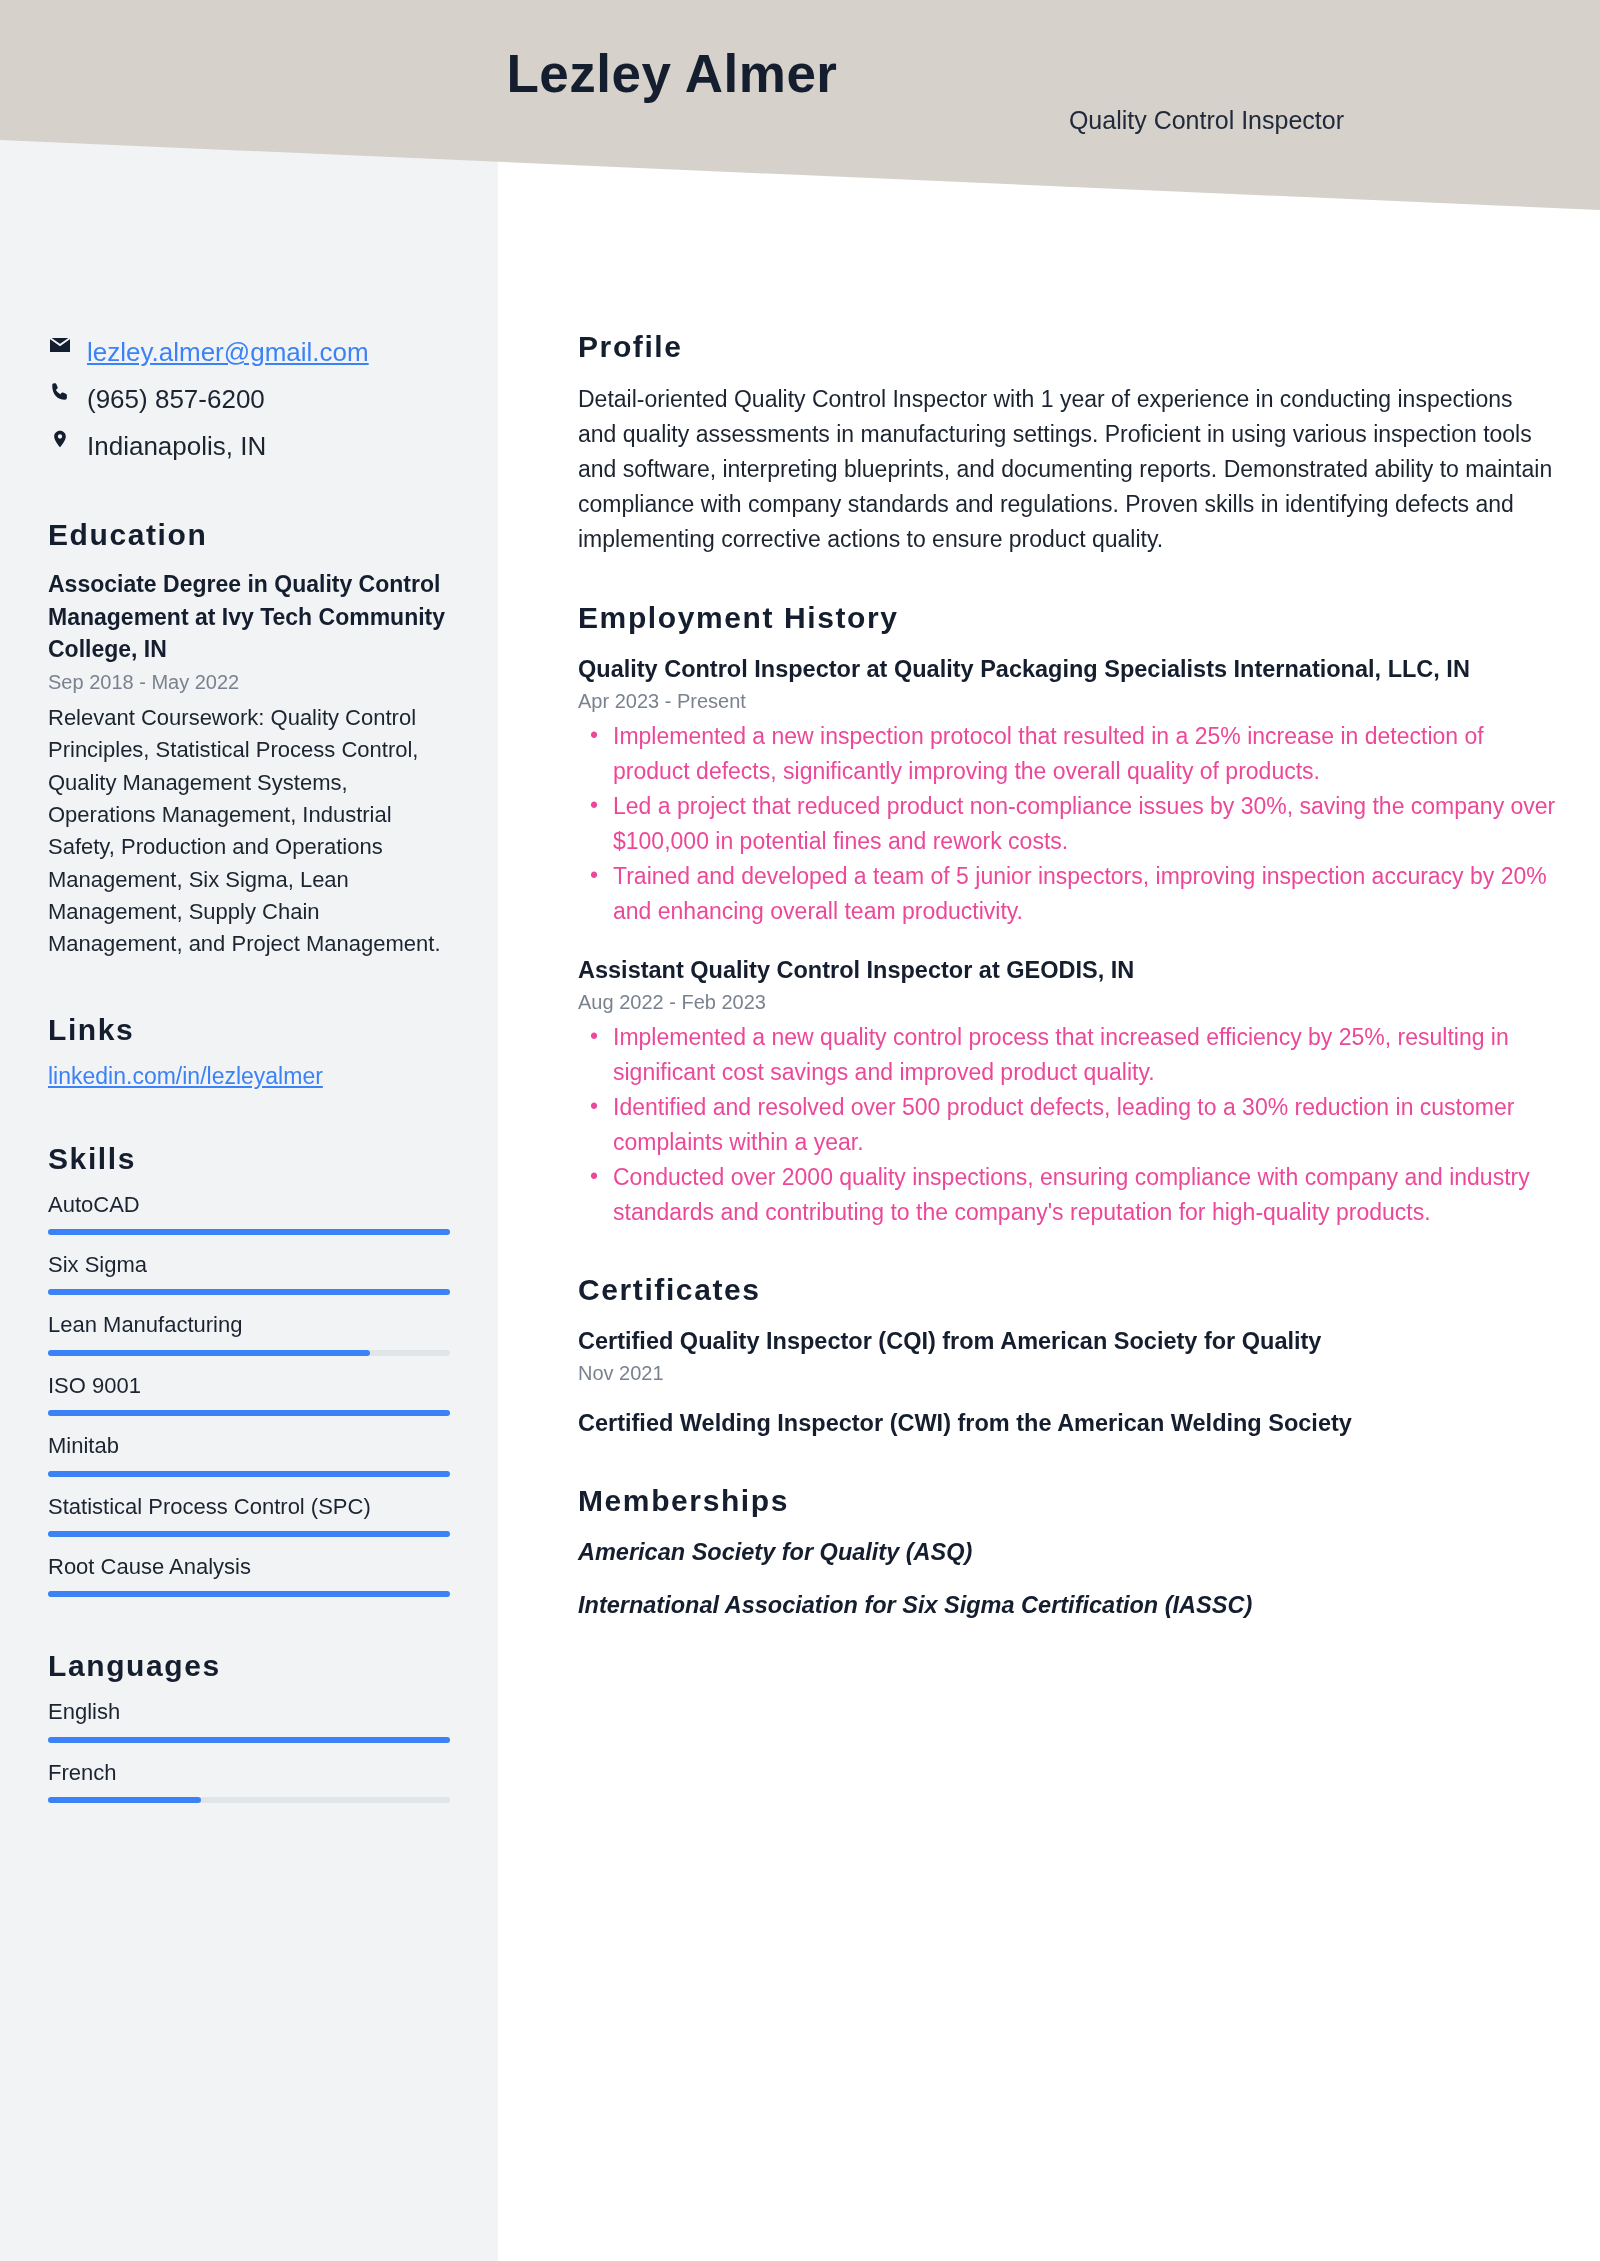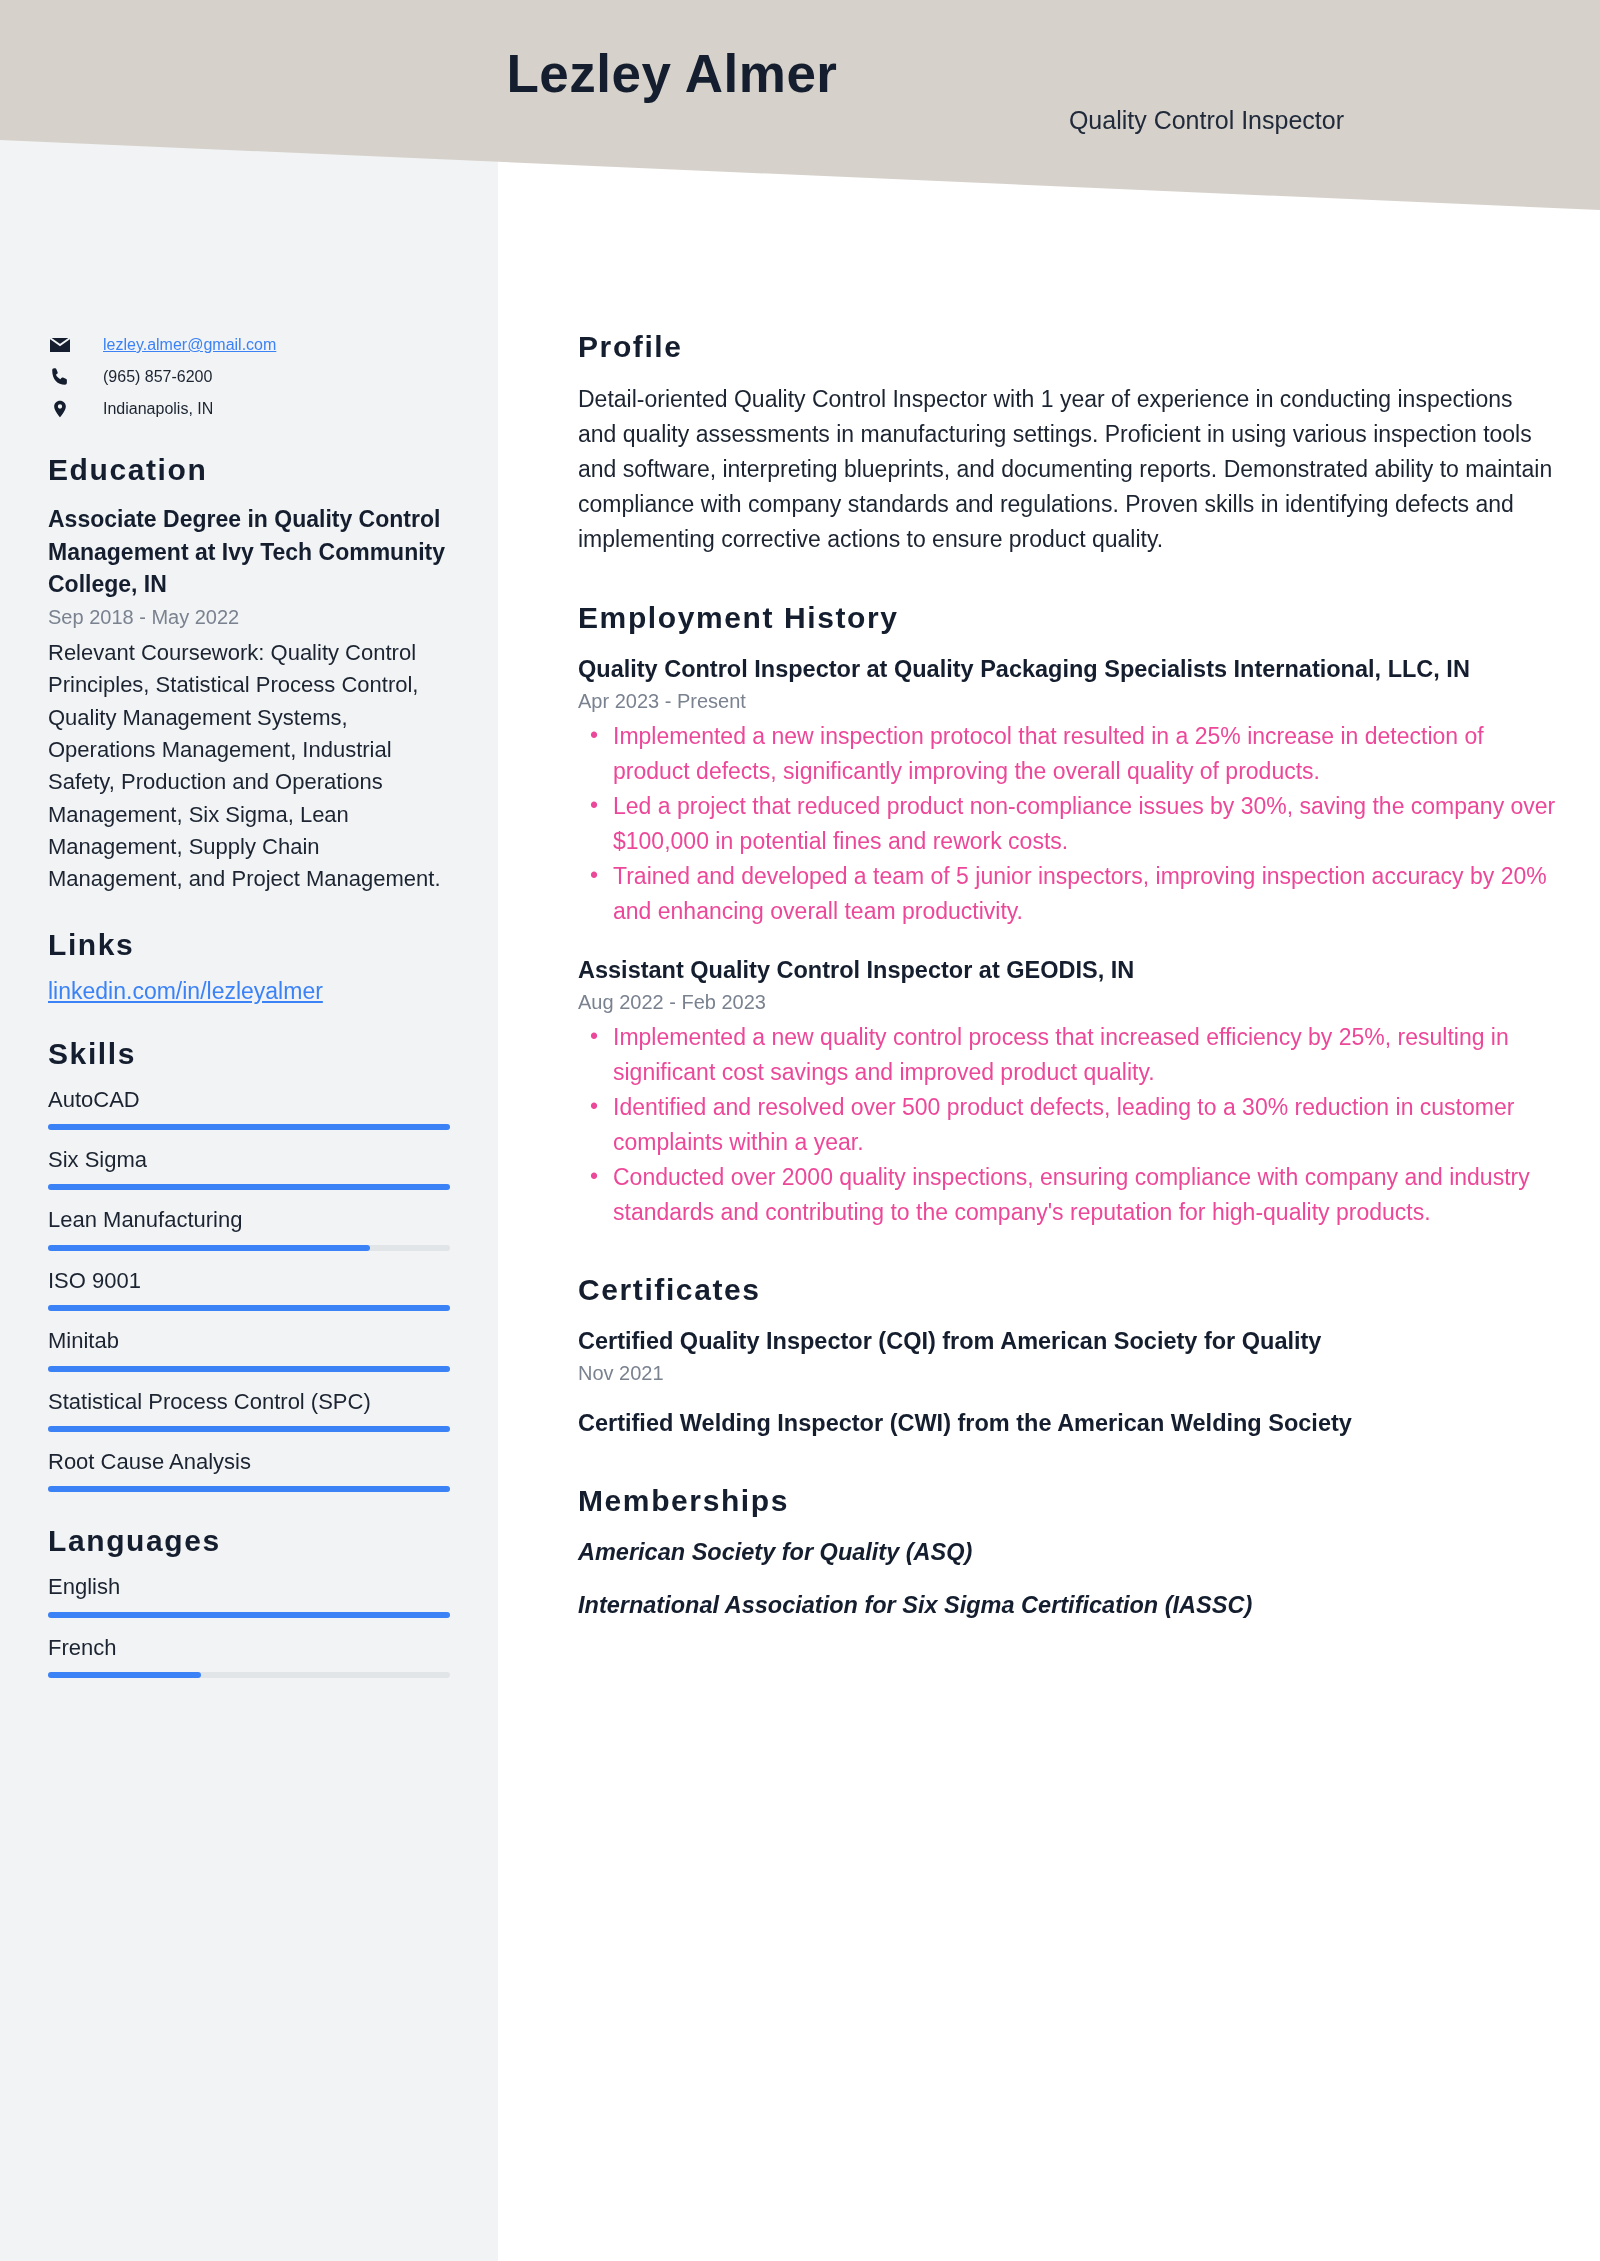--- a/index.html
+++ b/index.html
@@ -31,30 +31,30 @@
 
   
   #sidebar {
     position:absolute; top:0; left:0; width:498px; height:2261px;
     background:#f1f3f5; z-index:1;
     padding:0 48px 0 48px;
   }
   #sidebar-inner { padding-top:333px; }
 
   .contact-row {
-    display:flex; align-items:flex-end; gap:31px;
-    font-size:16px; line-height:1.5; margin-bottom:8px; color:#1c2431;
+    display:flex; align-items:flex-start; gap:15px;
+    font-size:26px; line-height:1.5; margin-bottom:8px; color:#1c2431;
   }
   .ci { width:24px; display:flex; justify-content:center; flex:0 0 24px; }
   .ci svg { display:block; }
   .contact-link { color:#3b82f6; text-decoration:underline; }
 
   .side-h {
     font-size:30px; font-weight:bold; letter-spacing:1.6px;
-    color:#151e2e; margin-top:32px; margin-bottom:16px;
+    color:#151e2e; margin-top:52px; margin-bottom:16px;
   }
   .edu-title { font-size:23px; font-weight:bold; line-height:1.42; color:#151e2e; }
   .edu-date { font-size:20px; color:#7a8290; margin-top:5px; }
   .edu-body { font-size:22px; line-height:1.47; color:#1c2431; margin-top:8px; }
 
   .side-link { font-size:23px; color:#3b82f6; text-decoration:underline; display:inline-block; }
 
   .bar-item { margin-bottom:17px; }
   .bar-label { font-size:22px; color:#1c2431; margin-bottom:11px; line-height:1.2; }
   .bar-track { height:6px; border-radius:3px; background:#e2e5e8; width:100%; }

